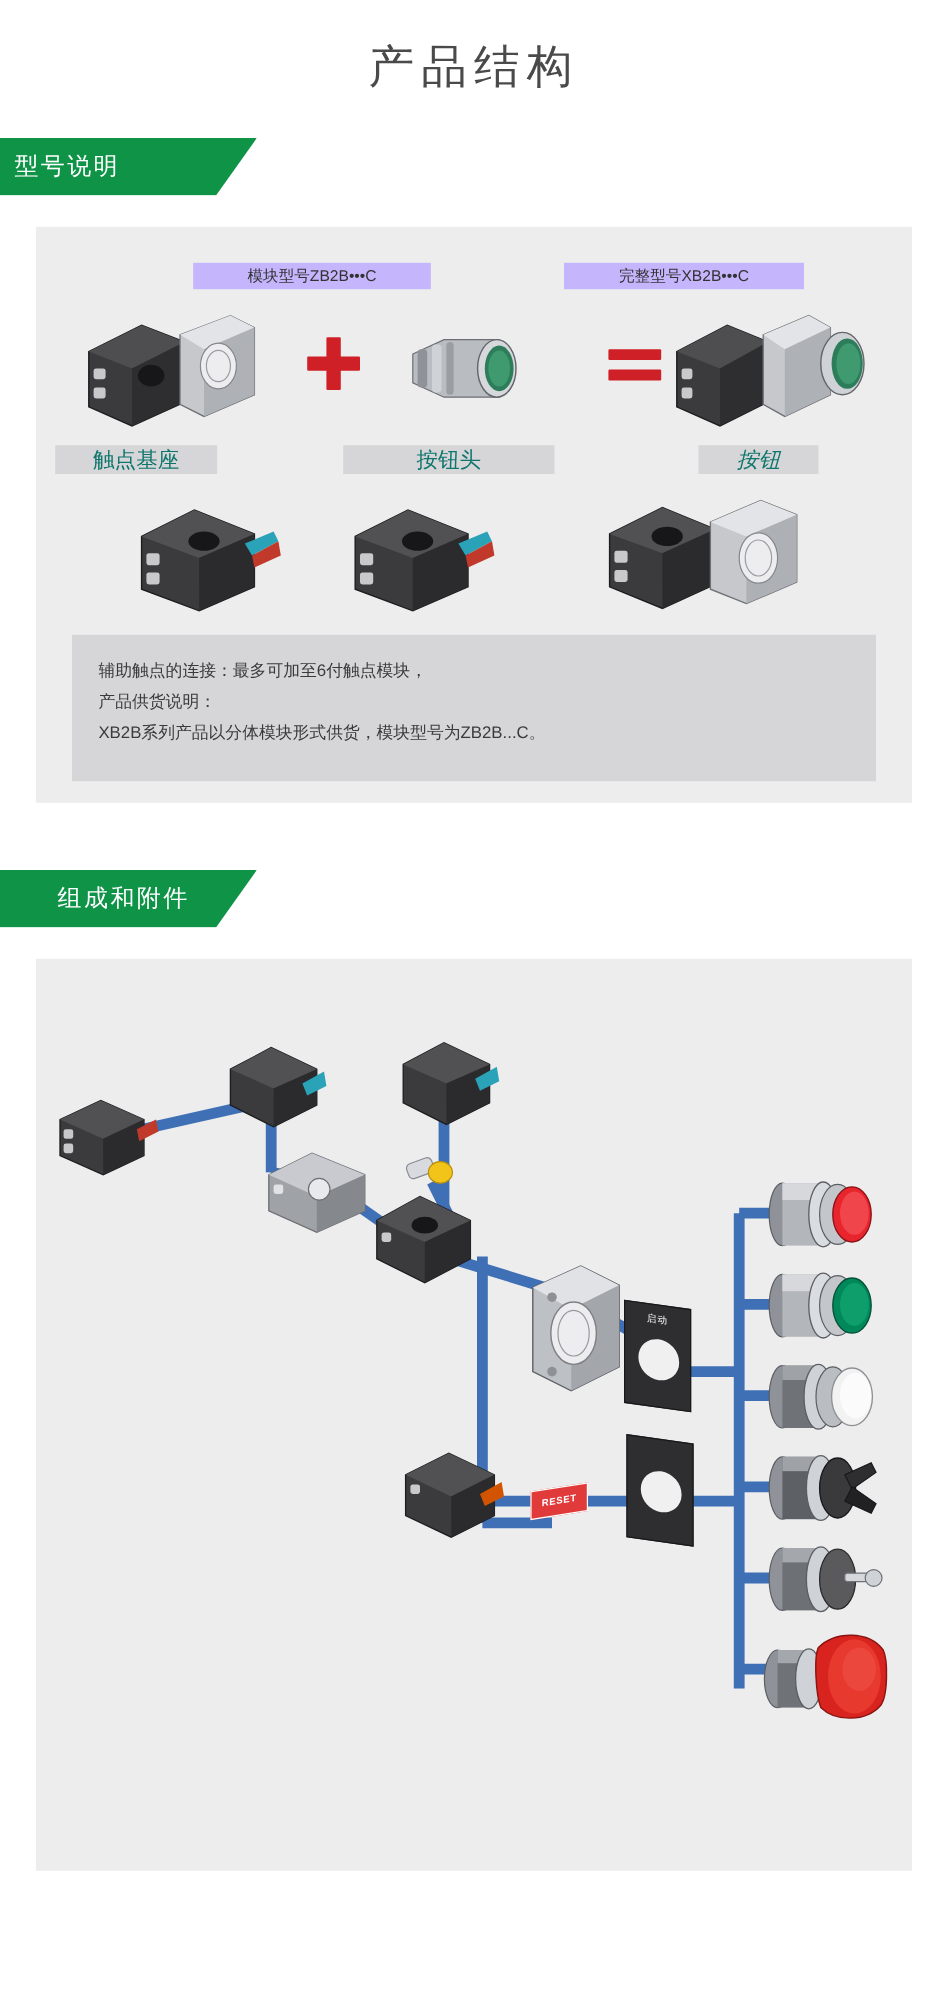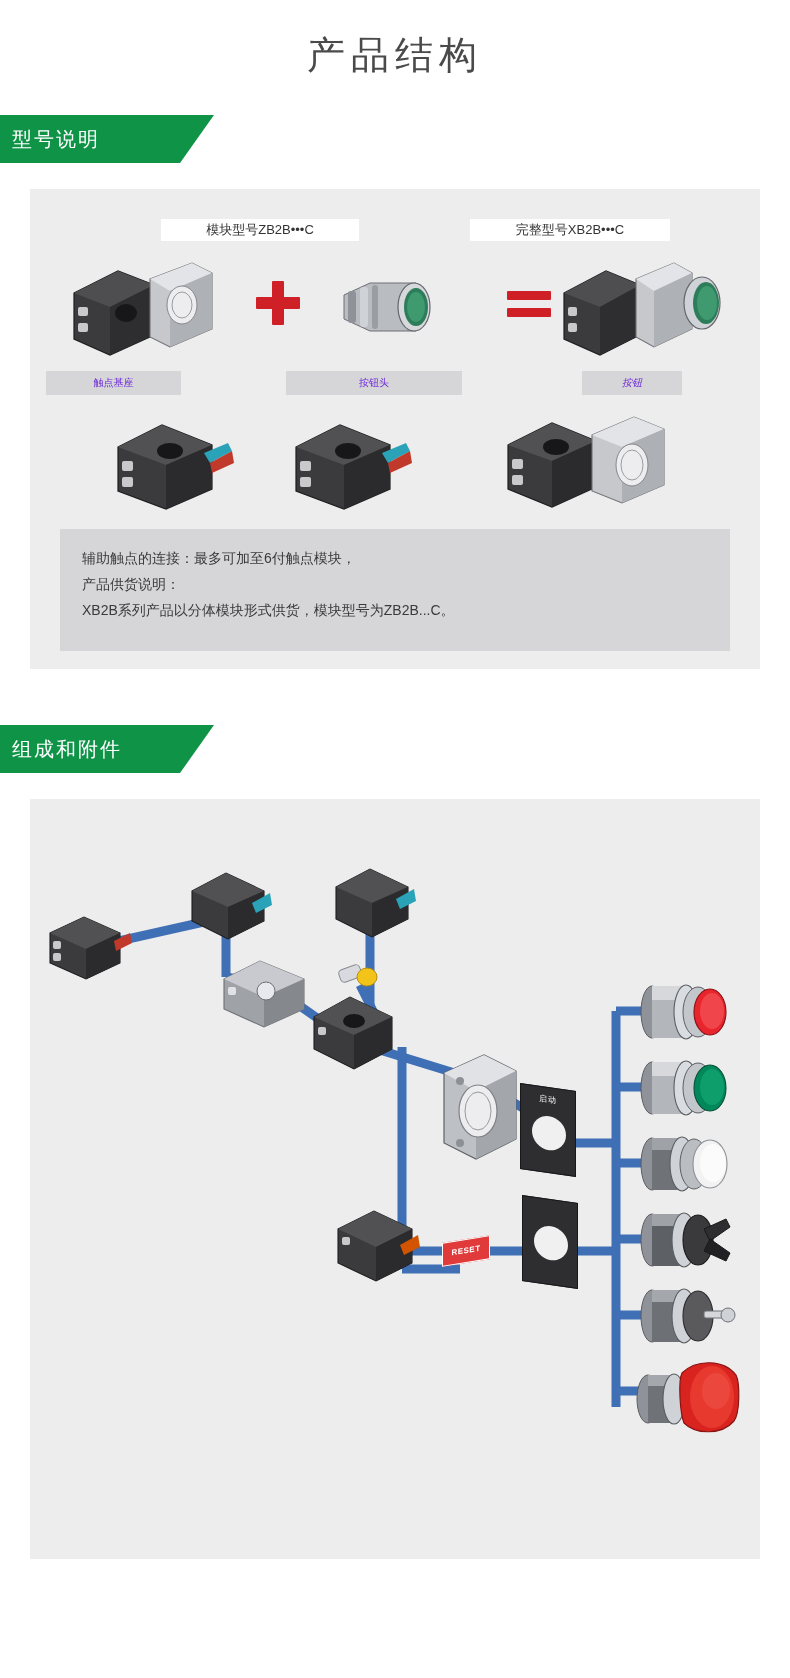--- a/index.html
+++ b/index.html
@@ -44,34 +44,34 @@
   
   .panel {
     background:#ededed;
     margin:26px 30px 0 30px;
     position:relative;
   }
   .panel-1 { height:480px; }
 
   .tagchip {
     position:absolute;
-    background:#ffffff;
+    background:#c4b5fd;
     color:#333;
     font-size:13px;
     text-align:center;
     line-height:22px;
     height:22px;
     white-space:nowrap;
   }
 
   .partlabel {
     position:absolute;
     background:#d6d6d8;
-    color:#6d28d9;
-    font-size:10px;
+    color:#0f766e;
+    font-size:18px;
     text-align:center;
     line-height:24px;
     height:24px;
     white-space:nowrap;
   }
 
   .op { position:absolute; font-weight:bold; color:#cf2027; }
   .op-plus { width:44px; height:44px; }
   .op-plus::before, .op-plus::after {
     content:""; position:absolute; background:#cf2027; border-radius:1px;
@@ -253,21 +253,21 @@
       </svg>
     </div>
 
     <div class="notebox" style="top:340px; height:122px;">
       <div>辅助触点的连接：最多可加至6付触点模块，</div>
       <div>产品供货说明：</div>
       <div>XB2B系列产品以分体模块形式供货，模块型号为ZB2B...C。</div>
     </div>
   </div>
 
-  <div class="banner-wrap" style="margin-top:56px;">
+  <div class="banner-wrap" style="margin-top:56px;text-align:right;">
     <div class="banner">组成和附件</div>
   </div>
 
   <div class="panel panel-2">
 
     <div class="svgwrap">
       <svg viewBox="0 0 730 760" preserveAspectRatio="none" aria-hidden="true">
         <g stroke="#3f6fb5" stroke-width="9" fill="none" stroke-linecap="butt">
 
           <line x1="62" y1="148" x2="196" y2="118"></line>

